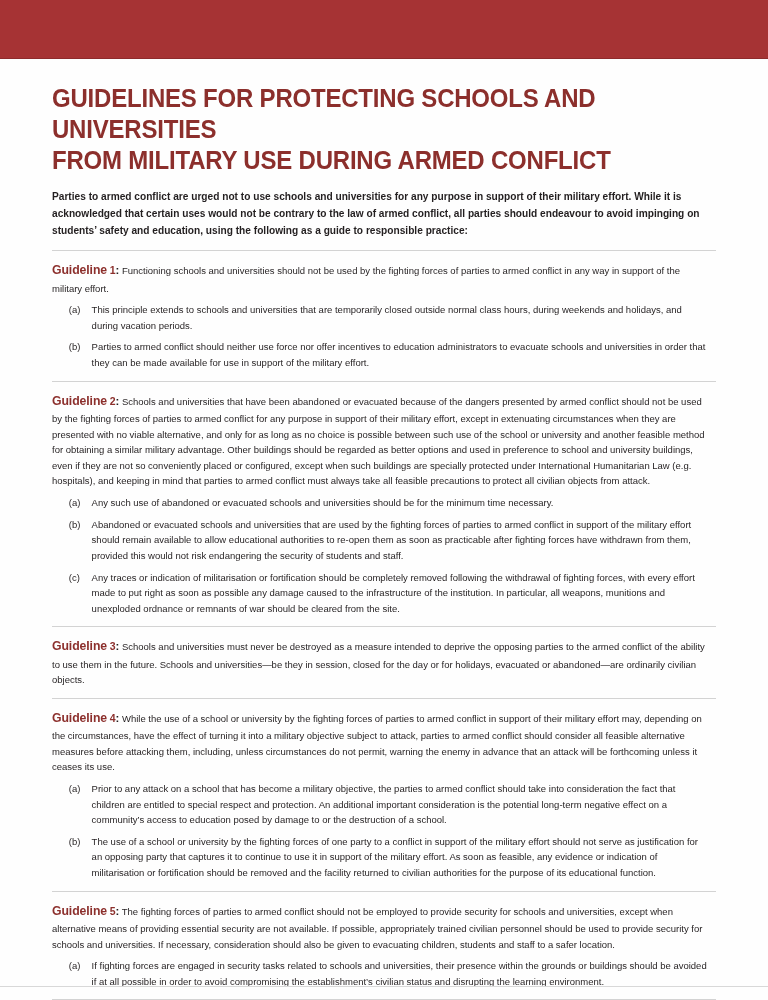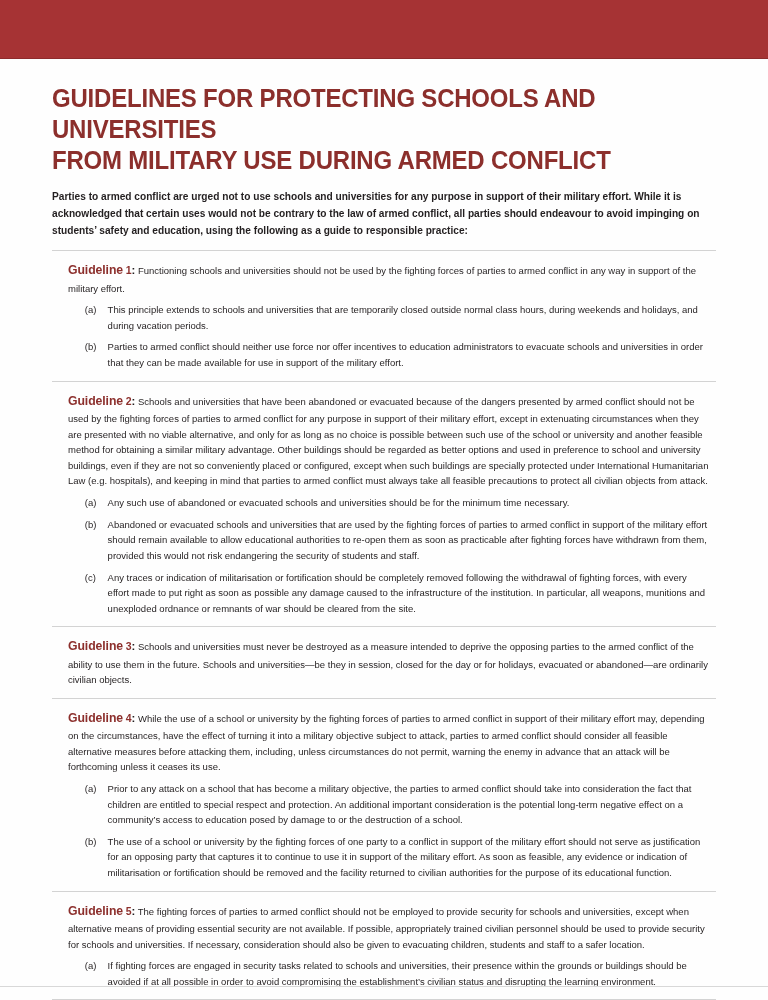--- a/index.html
+++ b/index.html
@@ -57,21 +57,21 @@
     transform: scaleX(0.985);
     transform-origin: left top;
   }
   .rule {
     border: 0;
     border-top: 1px solid #d3d3d3;
     margin: 0 0 9px 0;
     width: 100%;
   }
   .guideline {
-    margin: 0 0 10px 16px;
+    margin: 0 0 10px 0;
   }
   .g-body {
     font-size: 9.6px;
     line-height: 1.63;
     color: #231f20;
     margin: 0;
     text-align: left;
     transform: scaleX(0.99);
     transform-origin: left top;
   }

